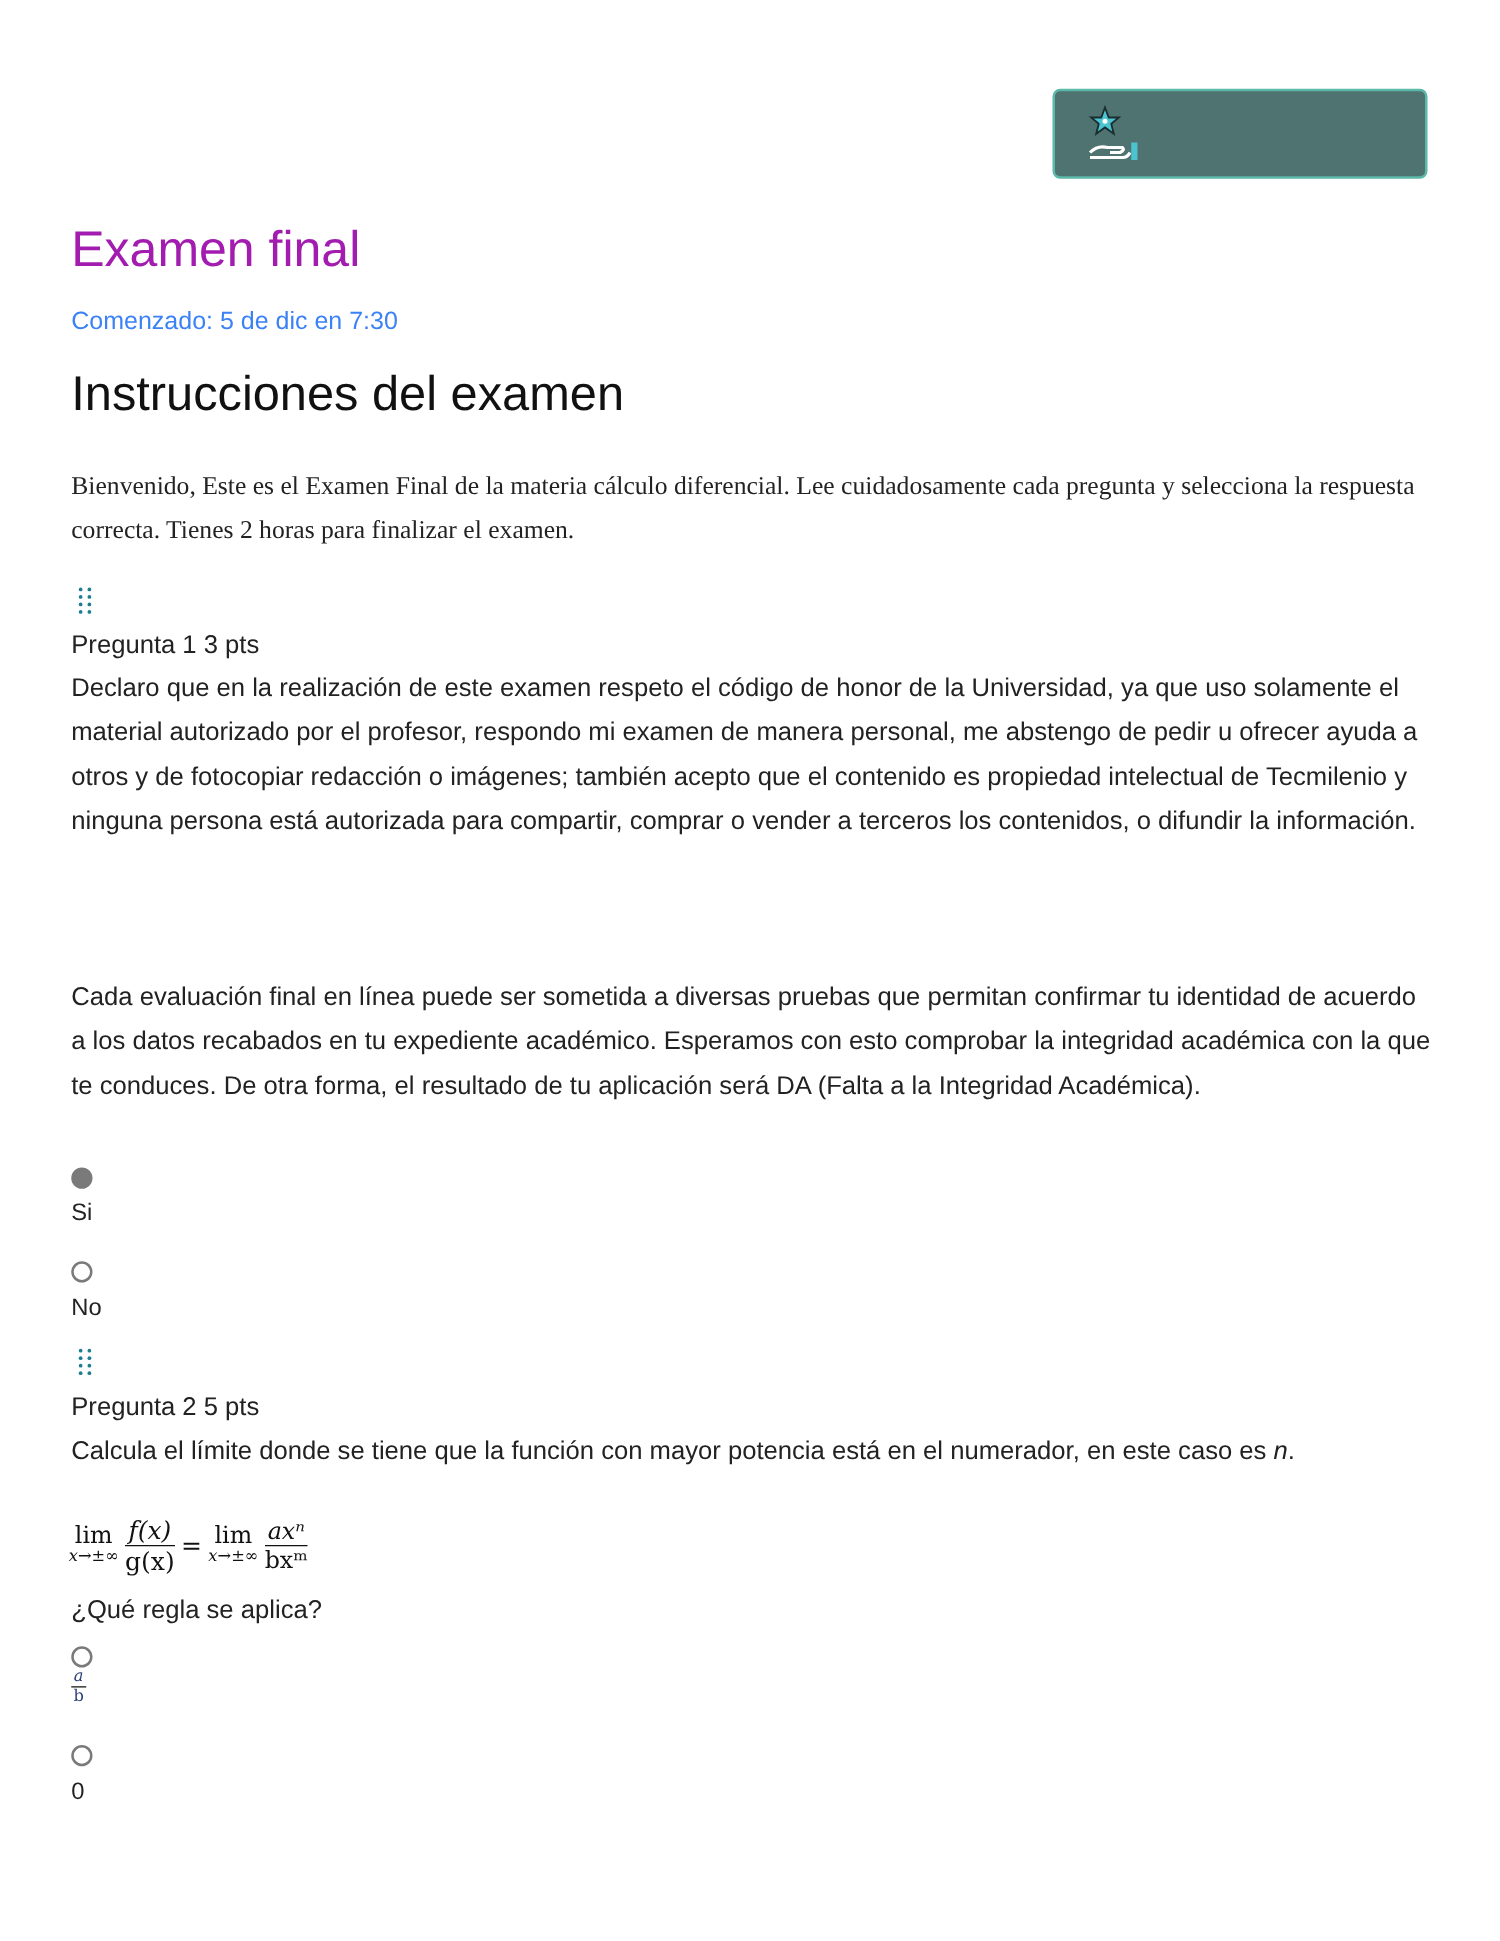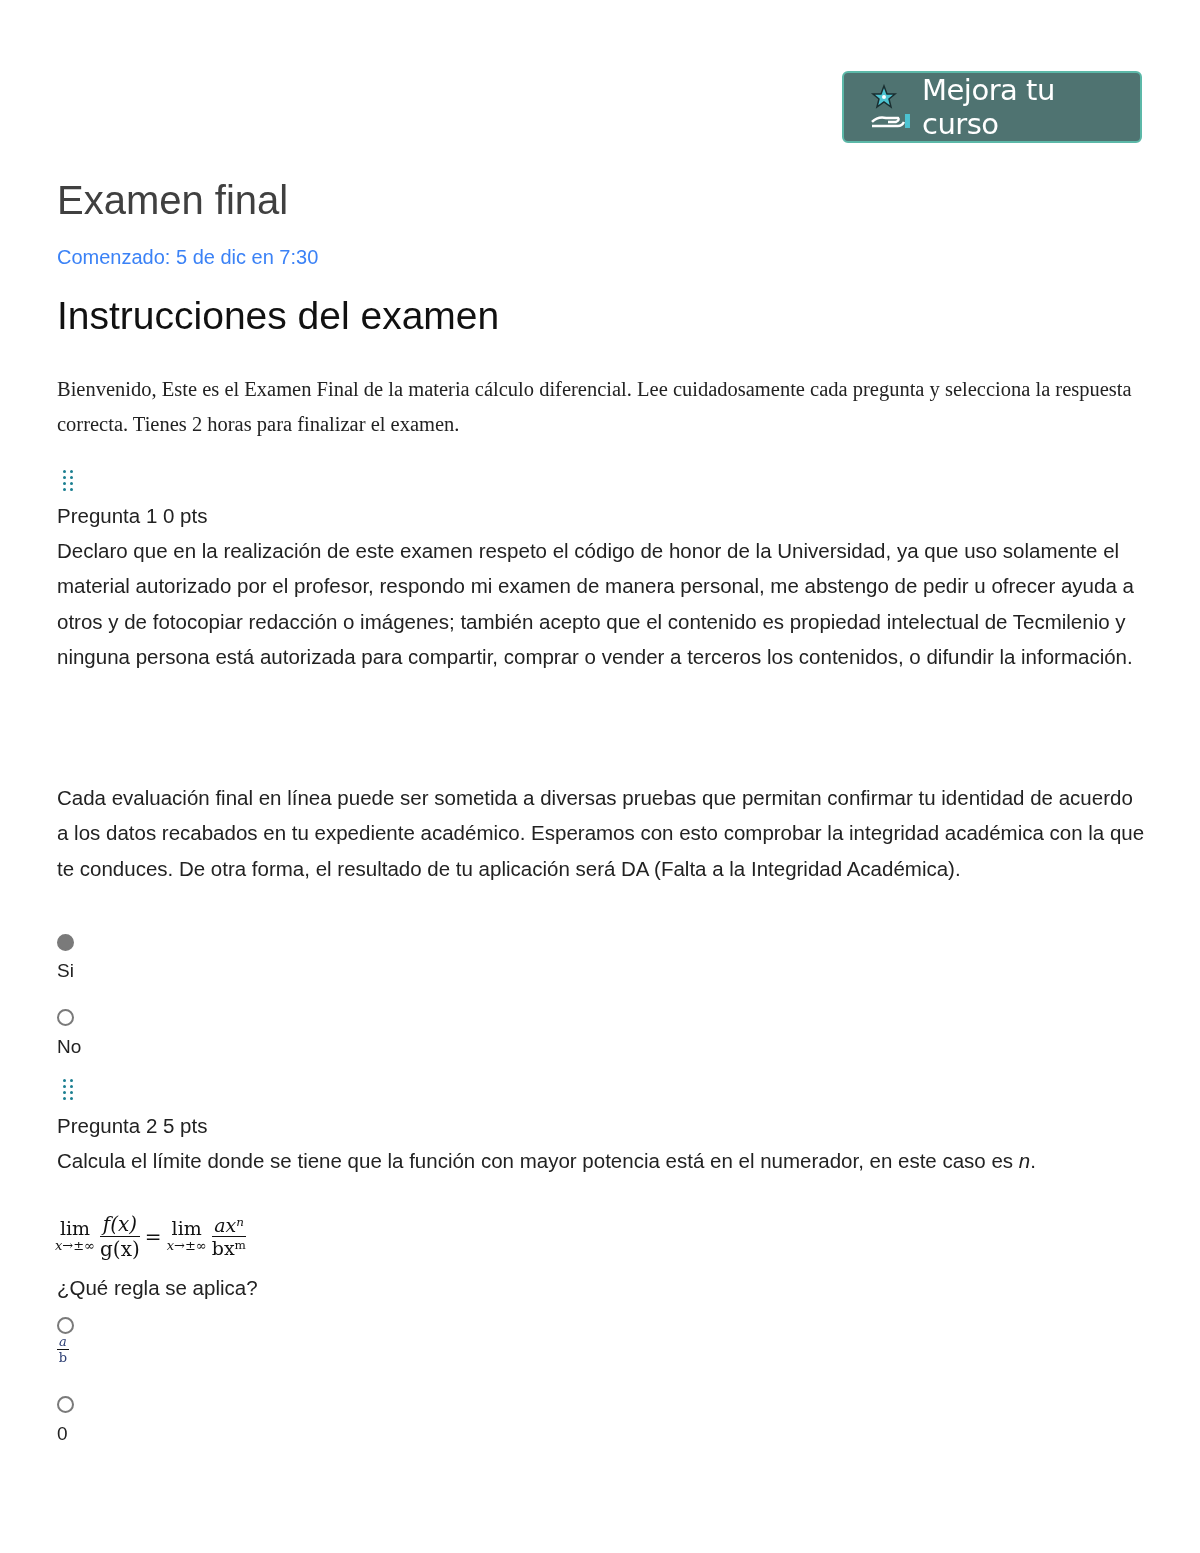--- a/index.html
+++ b/index.html
@@ -9,21 +9,21 @@
   }
   .promo-btn {
     position: absolute; left: 842px; top: 71px; width: 300px; height: 72px;
     background: #4f7371; border: 2px solid #5cb8a8; border-radius: 6px;
     box-sizing: border-box; display: flex; align-items: center; cursor: pointer;
     padding-left: 26px;
   }
   .promo-btn svg { width: 44px; height: 46px; margin-right: 8px; }
   .promo-label { color: #ffffff; font-family: "DejaVu Sans", sans-serif; font-size: 29px; letter-spacing: -0.5px; }
   .content { position: absolute; left: 57px; top: 0; width: 1090px; }
-  .title { position: absolute; top: 178px; font-size: 40px; font-weight: normal; margin: 0; color: #404040; white-space: nowrap; }
+  .title { position: absolute; top: 178px; font-size: 40px; font-weight: normal; margin: 0; color: #a21caf; white-space: nowrap; }
   .started { position: absolute; top: 246px; font-size: 20px; color: #3b82f6; white-space: nowrap; }
   .subtitle { position: absolute; top: 294px; font-size: 39px; font-weight: normal; margin: 0; color: #111; white-space: nowrap; }
   .para { position: absolute; font-size: 20.5px; line-height: 35.3px; color: #222; width: 1090px; }
   .intro { top: 372px; font-family: Liberation Serif, serif; }
   .drag { position: absolute; width: 14px; height: 22px; color: #1b7f91; cursor: grab; }
   .drag span { position: absolute; width: 3px; height: 3px; background: #1b7f91; border-radius: 50%; }
   .qhead { position: absolute; font-size: 20.5px; color: #222; white-space: nowrap; }
   .radio { position: absolute; width: 17px; height: 17px; border-radius: 50%; border: 2px solid #7a7a7a; box-sizing: border-box; background: #fff; cursor: pointer; }
   .radio.checked { background: #7a7a7a; }
   .opt-label { position: absolute; font-size: 19px; color: #222; }
@@ -37,40 +37,39 @@
 </head>
 <body>
 
 <div class="promo-btn">
   <svg viewBox="0 0 44 46">
     <polygon points="14,2 17,10 25,10 19,15 21,23 14,18 7,23 9,15 3,10 11,10" fill="#4cc3d1" stroke="#1a2e30" stroke-width="1.5"></polygon>
     <circle cx="14" cy="13" r="2" fill="#fff"></circle>
     <path d="M2,38 Q8,32 16,34 L28,34 Q30,36 26,38 L18,38 M2,42 L28,42 Q32,42 34,38" fill="none" stroke="#ffffff" stroke-width="2.5"></path>
     <rect x="35" y="30" width="5" height="14" fill="#4cc3d1"></rect>
   </svg>
-  <span class="promo-label">Mejora tu curso</span>
 </div>
 
 <div class="content">
   <h1 class="title">Examen final</h1>
   <div class="started">Comenzado: 5 de dic en 7:30</div>
   <h2 class="subtitle">Instrucciones del examen</h2>
   <div class="para intro">Bienvenido, Este es el Examen Final de la materia cálculo diferencial. Lee cuidadosamente cada pregunta y selecciona la respuesta correcta. Tienes 2 horas para finalizar el examen.</div>
 
   <div class="drag" style="top:470px; left:6px;">
     <span style="left:0;top:0"></span>
       <span style="left:7px;top:0"></span>
     <span style="left:0;top:6px"></span>
       <span style="left:7px;top:6px"></span>
     <span style="left:0;top:12px"></span>
       <span style="left:7px;top:12px"></span>
     <span style="left:0;top:18px"></span>
       <span style="left:7px;top:18px"></span>
   </div>
-  <div class="qhead" style="top:504px;">Pregunta 1 0 pts</div>
+  <div class="qhead" style="top:504px;">Pregunta 1 3 pts</div>
   <div class="para" style="top:533px;">Declaro que en la realización de este examen respeto el código de honor de la Universidad, ya que uso solamente el material autorizado por el profesor, respondo mi examen de manera personal, me abstengo de pedir u ofrecer ayuda a otros y de fotocopiar redacción o imágenes; también acepto que el contenido es propiedad intelectual de Tecmilenio y ninguna persona está autorizada para compartir, comprar o vender a terceros los contenidos, o difundir la información.</div>
   <div class="para" style="top:780px;">Cada evaluación final en línea puede ser sometida a diversas pruebas que permitan confirmar tu identidad de acuerdo a los datos recabados en tu expediente académico. Esperamos con esto comprobar la integridad académica con la que te conduces. De otra forma, el resultado de tu aplicación será DA (Falta a la Integridad Académica).</div>
 
   <div class="radio checked" style="top:934px; left:0;"></div>
   <div class="opt-label" style="top:960px; left:0;text-align:right;">Si</div>
   <div class="radio" style="top:1009px; left:0;"></div>
   <div class="opt-label" style="top:1036px; left:0;">No</div>
 
   <div class="drag" style="top:1079px; left:6px;">
     <span style="left:0;top:0"></span>

